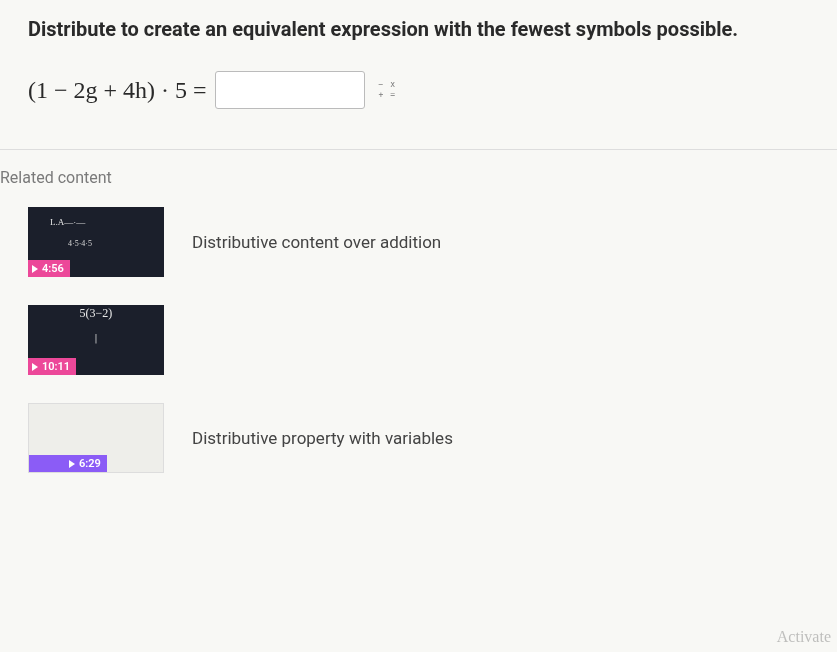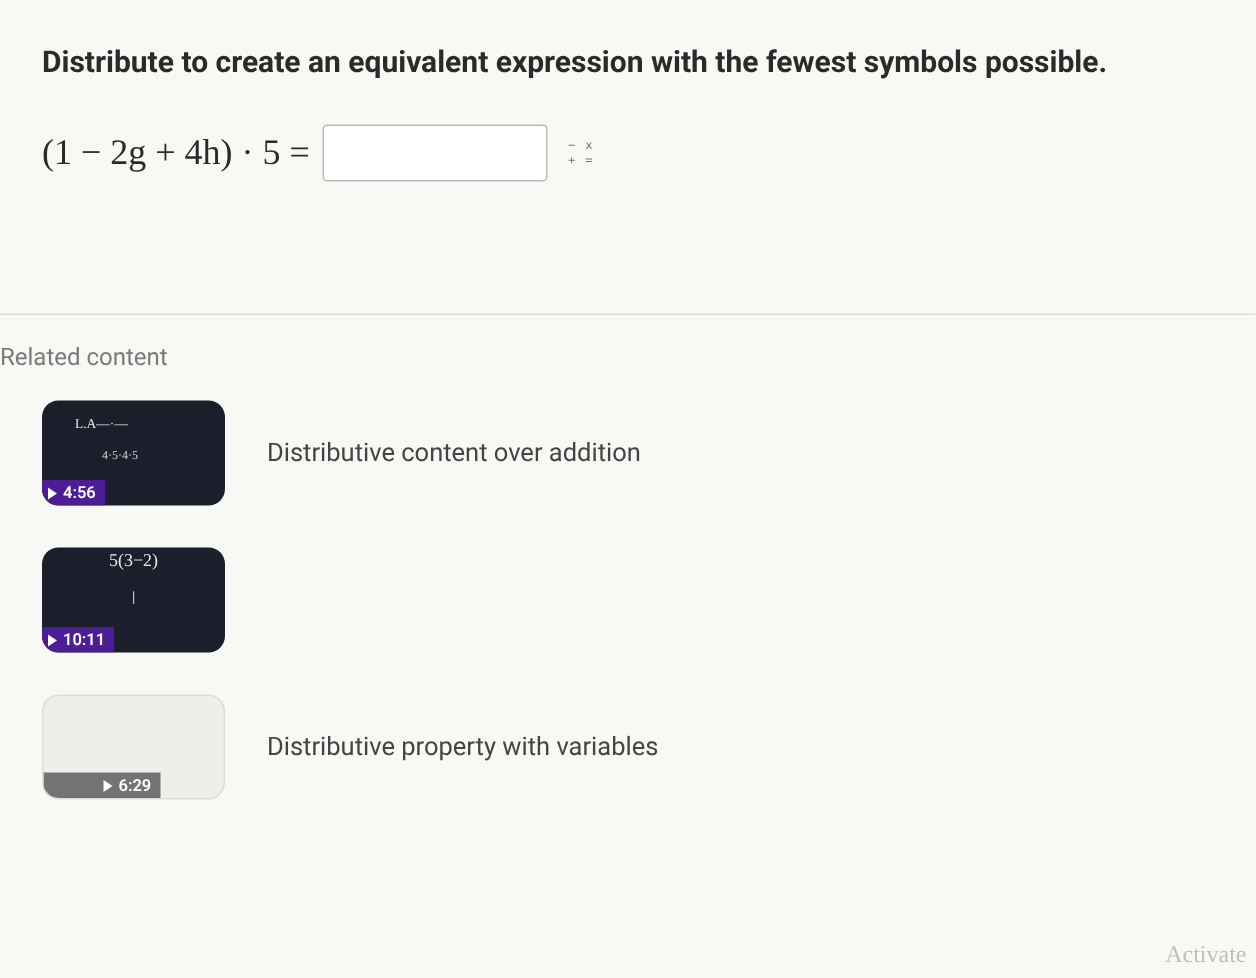--- a/index.html
+++ b/index.html
@@ -10,34 +10,34 @@
     body {
       font-family: -apple-system, BlinkMacSystemFont, "Segoe UI", Roboto, Helvetica, Arial, sans-serif;
       background: #f8f8f5;
       width: 837px;
       height: 652px;
       overflow: hidden;
       color: #333;
       position: relative;
     }
     .content {
-      padding: 28px 28px 0 28px;
+      padding: 16px 28px 0 28px;
     }
     .prompt {
       font-size: 20px;
       font-weight: 700;
       color: #2a2a2a;
       line-height: 1.35;
       margin-bottom: 28px;
     }
     .equation-row {
       display: flex;
       align-items: center;
       gap: 8px;
-      margin-bottom: 88px;
+      margin-bottom: 40px;
     }
     .math {
       font-family: "Times New Roman", Georgia, serif;
       font-size: 24px;
       color: #2a2a2a;
       white-space: nowrap;
     }
     .answer-input {
       width: 150px;
       height: 38px;
@@ -82,24 +82,24 @@
       gap: 28px;
       padding-left: 28px;
     }
     .related-item {
       display: flex;
       align-items: center;
       gap: 28px;
       cursor: pointer;
     }
     .thumb {
-      width: 122px;
+      width: 136px;
       height: 70px;
       background: #1b1f2b;
-      border-radius: 11px;
+      border-radius: 0;
       position: relative;
       overflow: hidden;
       flex-shrink: 0;
     }
     .thumb.light {
       background: #eeeeea;
       border: 1px solid #ddd;
     }
     .thumb-scribble {
       position: absolute;
@@ -134,31 +134,31 @@
       left: 0;
       right: 0;
       text-align: center;
       color: #d0d0d0;
       font-size: 10px;
     }
     .thumb-duration {
       position: absolute;
       bottom: 0;
       left: 0;
-      background: #4c1d95;
+      background: #ec4899;
       color: #fff;
       font-size: 11px;
       font-weight: 600;
       padding: 2px 6px 2px 4px;
       display: flex;
       align-items: center;
       gap: 4px;
     }
     .thumb.light .thumb-duration {
-      background: #737373;
+      background: #8b5cf6;
       padding-left: 40px;
     }
     .play-triangle {
       width: 0;
       height: 0;
       border-top: 4px solid transparent;
       border-bottom: 4px solid transparent;
       border-left: 6px solid #fff;
       display: inline-block;
     }

